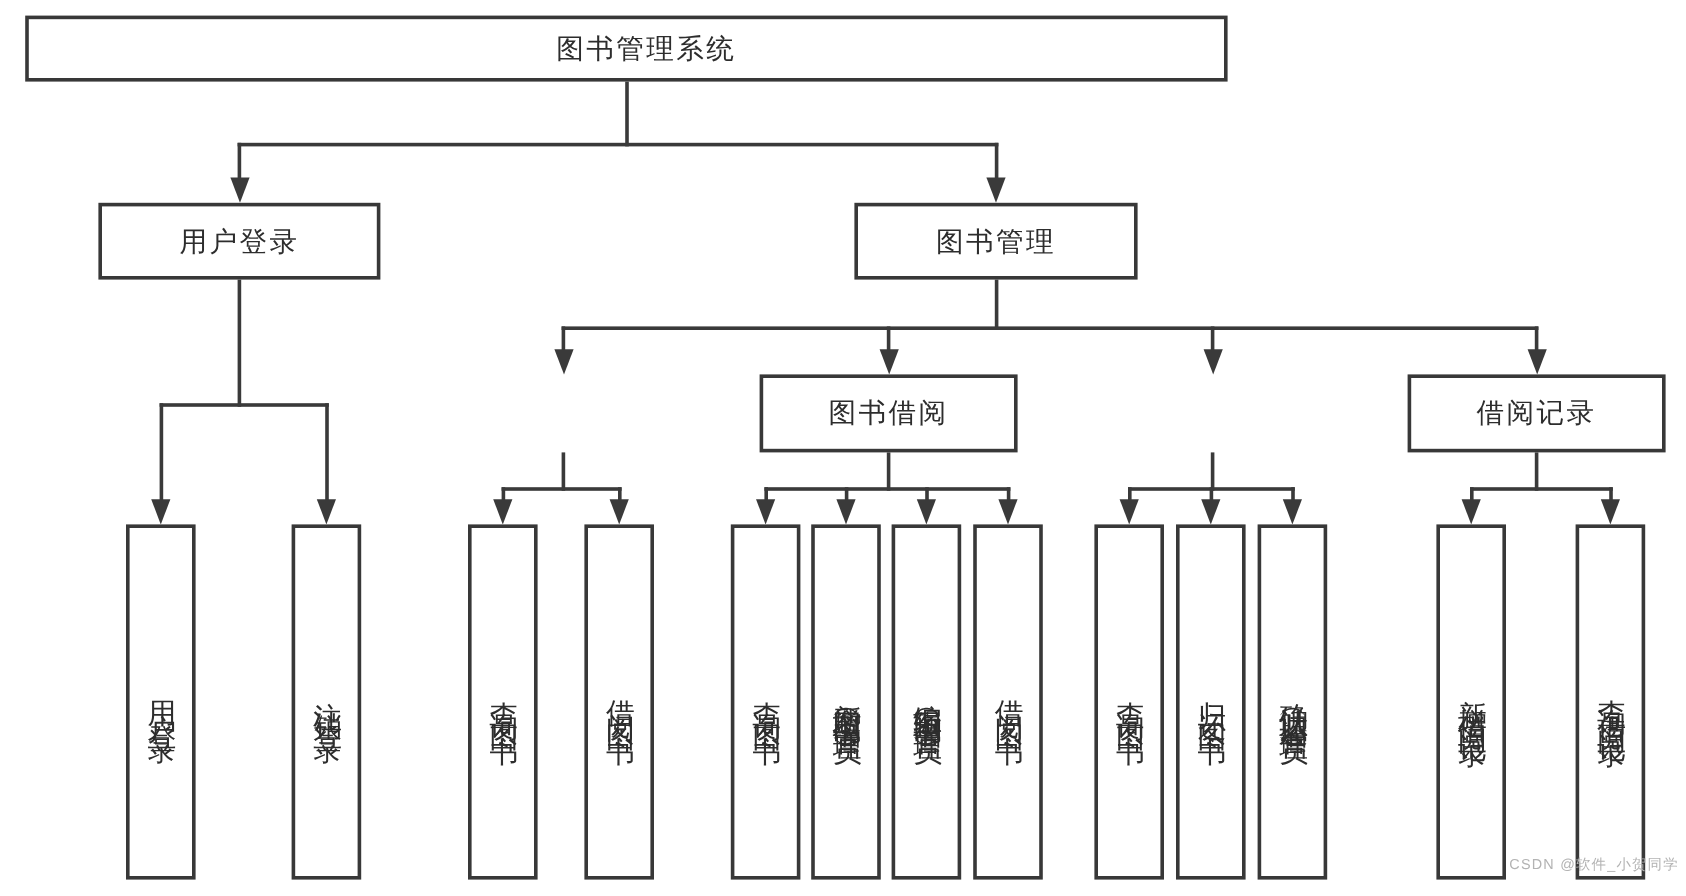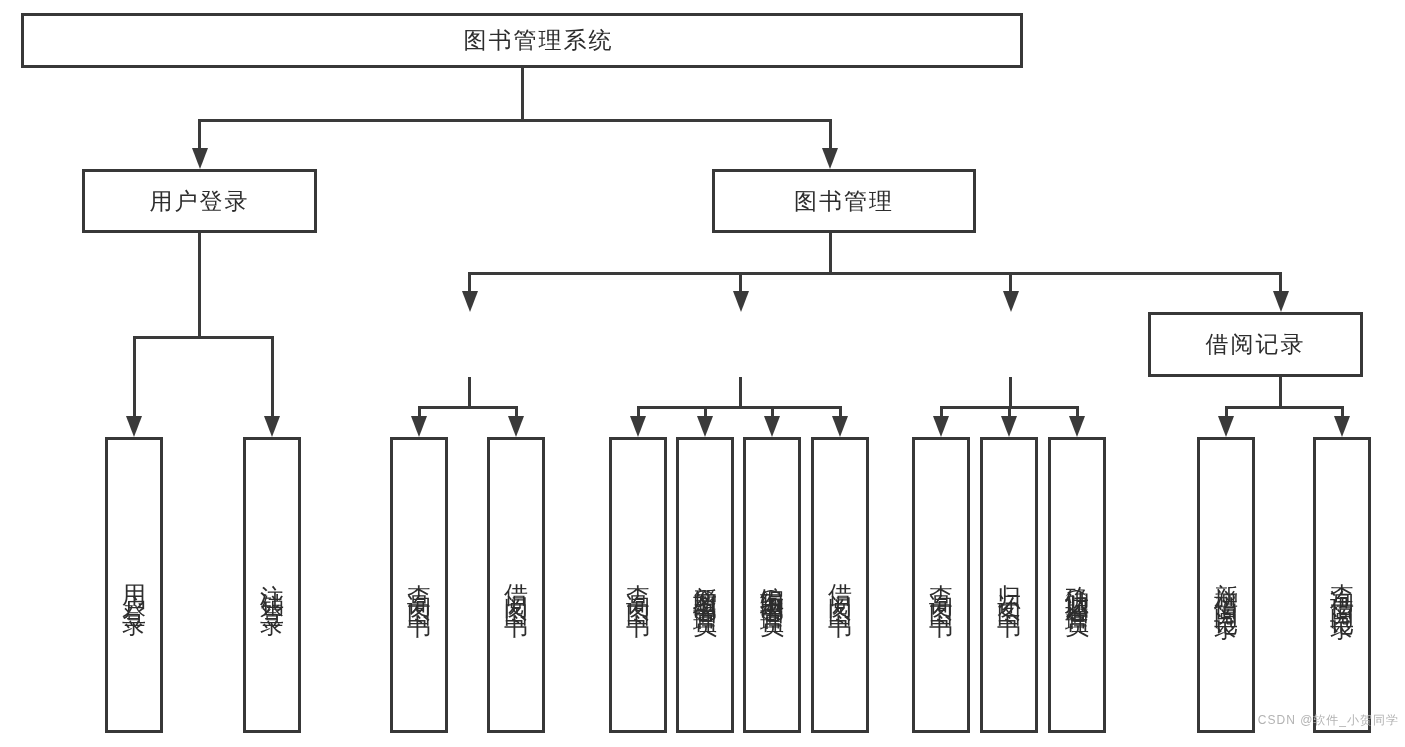--- a/index.html
+++ b/index.html
@@ -72,41 +72,44 @@
     <div class="box v ls4" style="left: 105px; top: 437px; width: 58px; height: 296px;">
       <span>用户登录</span>
     </div>
     <div class="cline" style="left: 270.5px; top: 336px; width: 3px; height: 81px; background: rgb(58, 58, 58);"></div>
     <div class="arrow" style="left: 264px; top: 416px; border-top-color: rgb(58, 58, 58);"></div>
     <div class="box v ls4" style="left: 243px; top: 437px; width: 58px; height: 296px;">
       <span>注销登录</span>
     </div>
     <div class="cline" style="left: 828.5px; top: 119px; width: 3px; height: 30px; background: rgb(58, 58, 58);"></div>
     <div class="arrow" style="left: 822px; top: 148px; border-top-color: rgb(58, 58, 58);"></div>
-    <div class="box h" style="left: 712px; top: 169px; width: 264px; height: 64px; text-align: right;">
+    <div class="box h" style="left: 712px; top: 169px; width: 236px; height: 64px; text-align: right;">
       <span>图书管理</span>
     </div>
     <div class="cline" style="left: 828.5px; top: 233px; width: 3px; height: 42px; background: rgb(58, 58, 58);"></div>
     <div class="cline" style="left: 468px; top: 272px; width: 814px; height: 3px; background: rgb(58, 58, 58);"></div>
     <div class="cline" style="left: 468px; top: 272px; width: 3px; height: 20px; background: rgb(58, 58, 58);"></div>
     <div class="arrow" style="left: 461.5px; top: 291px; border-top-color: rgb(58, 58, 58);"></div>
     <div class="cline" style="left: 468px; top: 377px; width: 3px; height: 32px; background: rgb(58, 58, 58);"></div>
     <div class="cline" style="left: 417.5px; top: 406px; width: 100px; height: 3px; background: rgb(58, 58, 58);"></div>
     <div class="cline" style="left: 417.5px; top: 406px; width: 3px; height: 11px; background: rgb(58, 58, 58);"></div>
     <div class="arrow" style="left: 411px; top: 416px; border-top-color: rgb(58, 58, 58);"></div>
     <div class="box v ls4" style="left: 390px; top: 437px; width: 58px; height: 296px;">
       <span>查询图书</span>
     </div>
     <div class="cline" style="left: 514.5px; top: 406px; width: 3px; height: 11px; background: rgb(58, 58, 58);"></div>
     <div class="arrow" style="left: 508px; top: 416px; border-top-color: rgb(58, 58, 58);"></div>
     <div class="box v ls4" style="left: 487px; top: 437px; width: 58px; height: 296px;">
       <span>借阅图书</span>
     </div>
     <div class="cline" style="left: 739px; top: 272px; width: 3px; height: 20px; background: rgb(58, 58, 58);"></div>
     <div class="arrow" style="left: 732.5px; top: 291px; border-top-color: rgb(58, 58, 58);"></div>
+    <div class="box h" style="left: 633px; top: 312px; width: 215px; height: 65px;">
+      <span>图书借阅</span>
+    </div>
     <div class="cline" style="left: 739px; top: 377px; width: 3px; height: 32px; background: rgb(58, 58, 58);"></div>
     <div class="cline" style="left: 636.5px; top: 406px; width: 205px; height: 3px; background: rgb(58, 58, 58);"></div>
     <div class="cline" style="left: 636.5px; top: 406px; width: 3px; height: 11px; background: rgb(58, 58, 58);"></div>
     <div class="arrow" style="left: 630px; top: 416px; border-top-color: rgb(58, 58, 58);"></div>
     <div class="box v ls4" style="left: 609px; top: 437px; width: 58px; height: 296px;">
       <span>查询图书</span>
     </div>
     <div class="cline" style="left: 703.5px; top: 406px; width: 3px; height: 11px; background: rgb(58, 58, 58);"></div>
     <div class="arrow" style="left: 697px; top: 416px; border-top-color: rgb(58, 58, 58);"></div>
     <div class="box v ls9" style="left: 676px; top: 437px; width: 58px; height: 296px;">
@@ -136,21 +139,21 @@
     <div class="box v ls4" style="left: 980px; top: 437px; width: 58px; height: 296px;">
       <span>归还图书</span>
     </div>
     <div class="cline" style="left: 1075.5px; top: 406px; width: 3px; height: 11px; background: rgb(58, 58, 58);"></div>
     <div class="arrow" style="left: 1069px; top: 416px; border-top-color: rgb(58, 58, 58);"></div>
     <div class="box v ls9" style="left: 1048px; top: 437px; width: 58px; height: 296px;">
       <span>确认归还（管理员）</span>
     </div>
     <div class="cline" style="left: 1279px; top: 272px; width: 3px; height: 20px; background: rgb(58, 58, 58);"></div>
     <div class="arrow" style="left: 1272.5px; top: 291px; border-top-color: rgb(58, 58, 58);"></div>
-    <div class="box h" style="left: 1148px; top: 312px; width: 215px; height: 65px;">
+    <div class="box h" style="left: 1173px; top: 312px; width: 215px; height: 65px;">
       <span>借阅记录</span>
     </div>
     <div class="cline" style="left: 1279px; top: 377px; width: 3px; height: 32px; background: rgb(58, 58, 58);"></div>
     <div class="cline" style="left: 1224.5px; top: 406px; width: 119px; height: 3px; background: rgb(58, 58, 58);"></div>
     <div class="cline" style="left: 1224.5px; top: 406px; width: 3px; height: 11px; background: rgb(58, 58, 58);"></div>
     <div class="arrow" style="left: 1218px; top: 416px; border-top-color: rgb(58, 58, 58);"></div>
     <div class="box v ls6" style="left: 1197px; top: 437px; width: 58px; height: 296px;">
       <span>新增借阅记录</span>
     </div>
     <div class="cline" style="left: 1340.5px; top: 406px; width: 3px; height: 11px; background: rgb(58, 58, 58);"></div>

